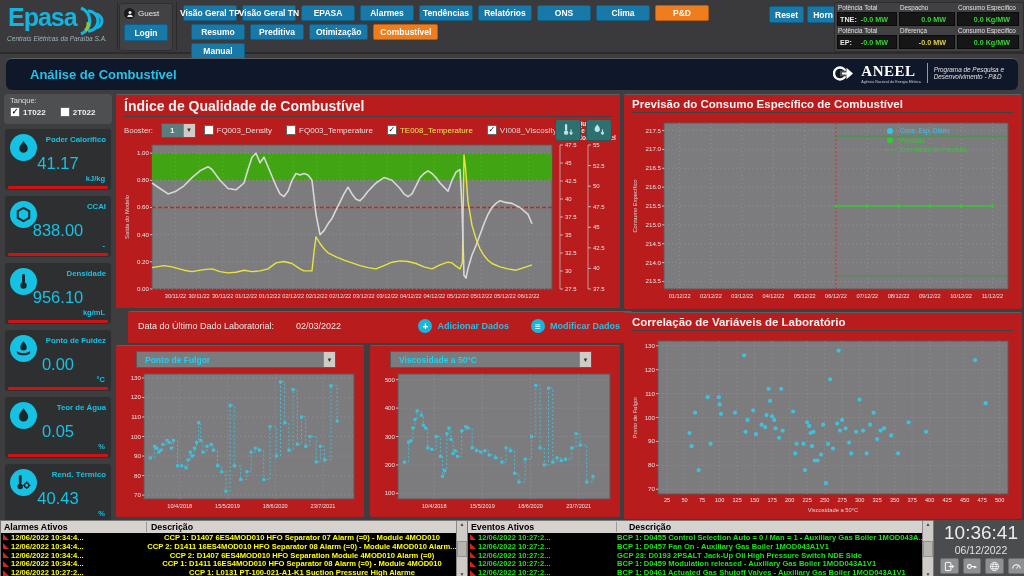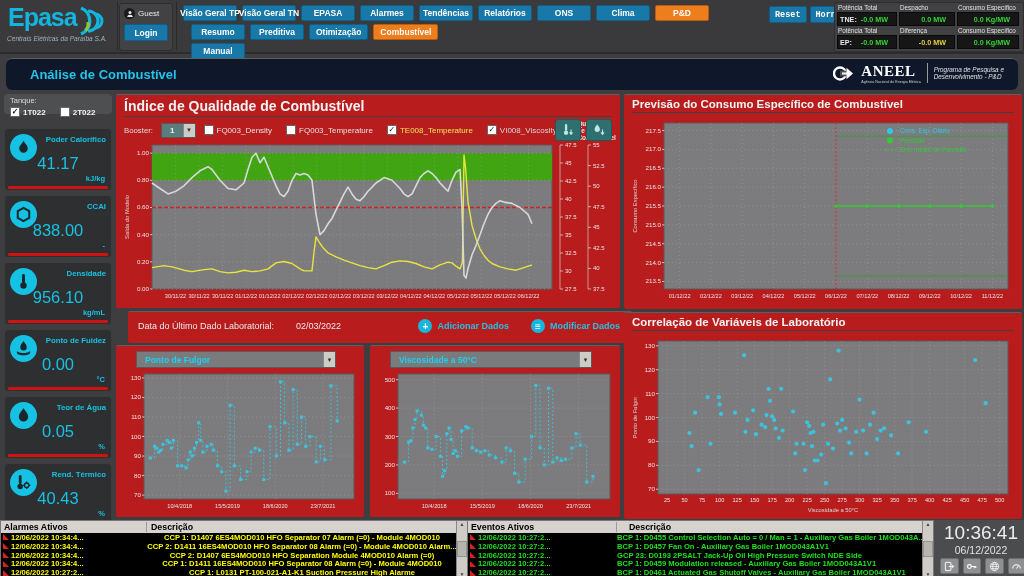--- a/index.html
+++ b/index.html
@@ -15,41 +15,41 @@
   #userbox{left:119px;top:3px;width:52px;height:46px;background:#424244;border:1px solid #2e2e30;border-radius:3px;}
   #userbox .gst{position:absolute;left:4px;top:4px;color:#e8e8e8;font-size:8px;display:flex;align-items:center;gap:3px;}
   #userbox .gic{width:11px;height:11px;border-radius:50%;background:#1b1b1b;color:#e8e8e8;display:flex;align-items:center;justify-content:center;}
   .bluebtn{background:#1878a8;color:#fff;font-weight:bold;font-size:8.5px;border:1px solid #0e5e88;
     border-radius:2px;display:flex;align-items:center;justify-content:center;cursor:pointer;white-space:nowrap;}
   #loginbtn{position:absolute;left:4px;top:20px;width:42px;height:15px;}
   #navrows{left:183px;top:5px;width:480px;height:46px;}
   .navrow{display:flex;gap:5px;margin-bottom:3px;}
   .navrow .bluebtn{height:14px;padding:0 6px;min-width:40px;}
   .navrow .bluebtn.orange{background:#ee7d1d;border-color:#b85d10;}
-  #resetrow{left:769px;top:6px;display:flex;gap:3px;font-family:Liberation Mono, monospace;}
+  #resetrow{left:769px;top:6px;display:flex;gap:3px;}
   #resetrow .bluebtn{height:15px;padding:0 5px;}
   #statuspanel{left:834px;top:2px;width:188px;height:48px;background:#414143;border:1px solid #2e2e30;border-radius:2px;}
   .stat-grid{display:grid;grid-template-columns:62px 58px 64px;grid-auto-rows:23px;padding:1px 1px;}
   .scell{position:relative;}
   .scell .sl{color:#e3e3e3;font-size:6.3px;padding-left:2px;white-space:nowrap;overflow:hidden;display:block;}
   .scell .sv{position:absolute;left:1px;right:1px;top:8px;height:12px;background:#161616;border:1px solid #0a0a0a;
     display:flex;align-items:center;font-size:7.2px;font-weight:bold;}
   .scell .pfx{color:#e8e8e8;padding-left:2px;}
   .scell .vv{margin-left:auto;padding-right:8px;}
   .v-green{color:#35d435;} .v-yellow{color:#e0cf45;}
   
   #titlebar{left:6px;top:58px;width:1012px;height:31px;background:#0f172a;border-radius:6px;border-top:1px solid #5e5f61;}
   #titlebar .t{position:absolute;left:24px;top:8px;color:#25c3e8;font-size:13px;font-weight:bold;}
   #aneel{position:absolute;right:14px;top:3px;display:flex;align-items:center;gap:6px;color:#fff;}
   #aneel .an{font-size:15px;font-weight:bold;font-family:"Liberation Serif",serif;letter-spacing:.5px;}
   #aneel .as{font-size:3.6px;color:#cfcfcf;display:block;text-align:center;}
   #aneel .dv{width:1px;height:20px;background:#9a9a9a;}
   #aneel .pd{font-size:6.4px;font-style:italic;color:#e2e2e2;line-height:7.5px;}
   
-  #tankpanel{left:4px;top:94px;width:108px;height:20px;background:#4e4f51;border-radius:4px;}
+  #tankpanel{left:4px;top:94px;width:108px;height:30px;background:#4e4f51;border-radius:4px;}
   #tankpanel .tl{position:absolute;left:6px;top:2px;color:#dadada;font-size:7.5px;}
   #tankpanel .tr{position:absolute;left:6px;top:13px;display:flex;gap:14px;}
   .cbx{display:flex;align-items:center;gap:3px;color:#f2f2f2;font-size:8px;font-weight:bold;cursor:pointer;white-space:nowrap;}
   .cb{width:8px;height:8px;background:#fff;border:1px solid #666;font-size:8px;line-height:8px;color:#111;text-align:center;}
   #gauges{left:4px;top:128px;width:108px;}
   .card{position:relative;background:#2e2f31;border-radius:4px;height:61px;margin-bottom:4px;border:1px solid #3c3d3f;}
   .card .ico{position:absolute;left:5px;top:5px;width:27px;height:27px;border-radius:50%;background:#16c2e4;color:#17272b;
     display:flex;align-items:center;justify-content:center;}
   .card .ttl{position:absolute;right:5px;top:6px;color:#16c2e4;font-size:7.8px;font-weight:bold;text-align:right;max-width:68px;}
   .card .val{position:absolute;left:0;right:0;top:25px;text-align:center;color:#16c2e4;font-size:16.5px;}

